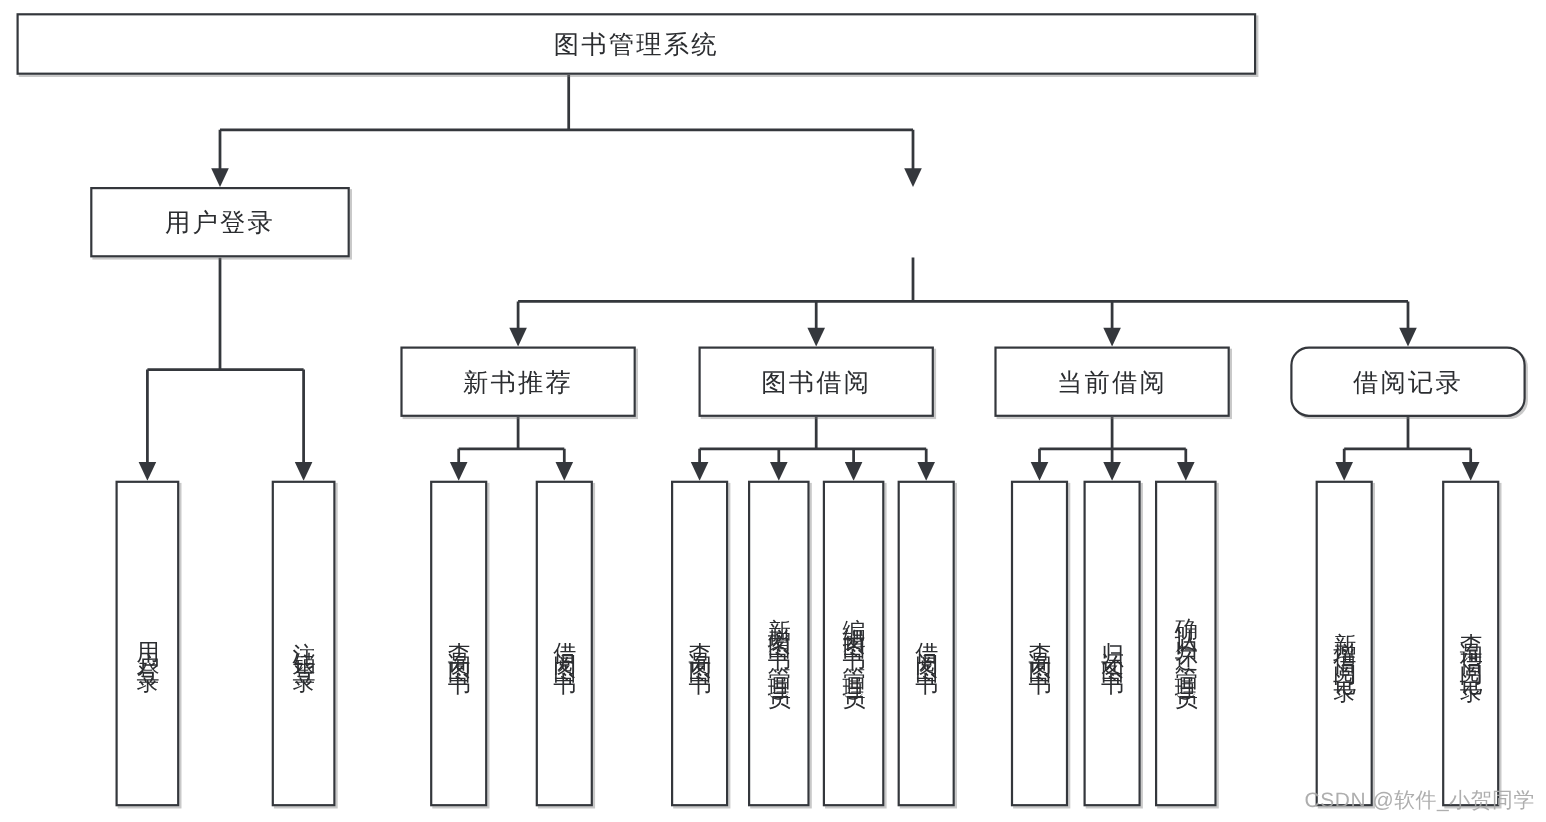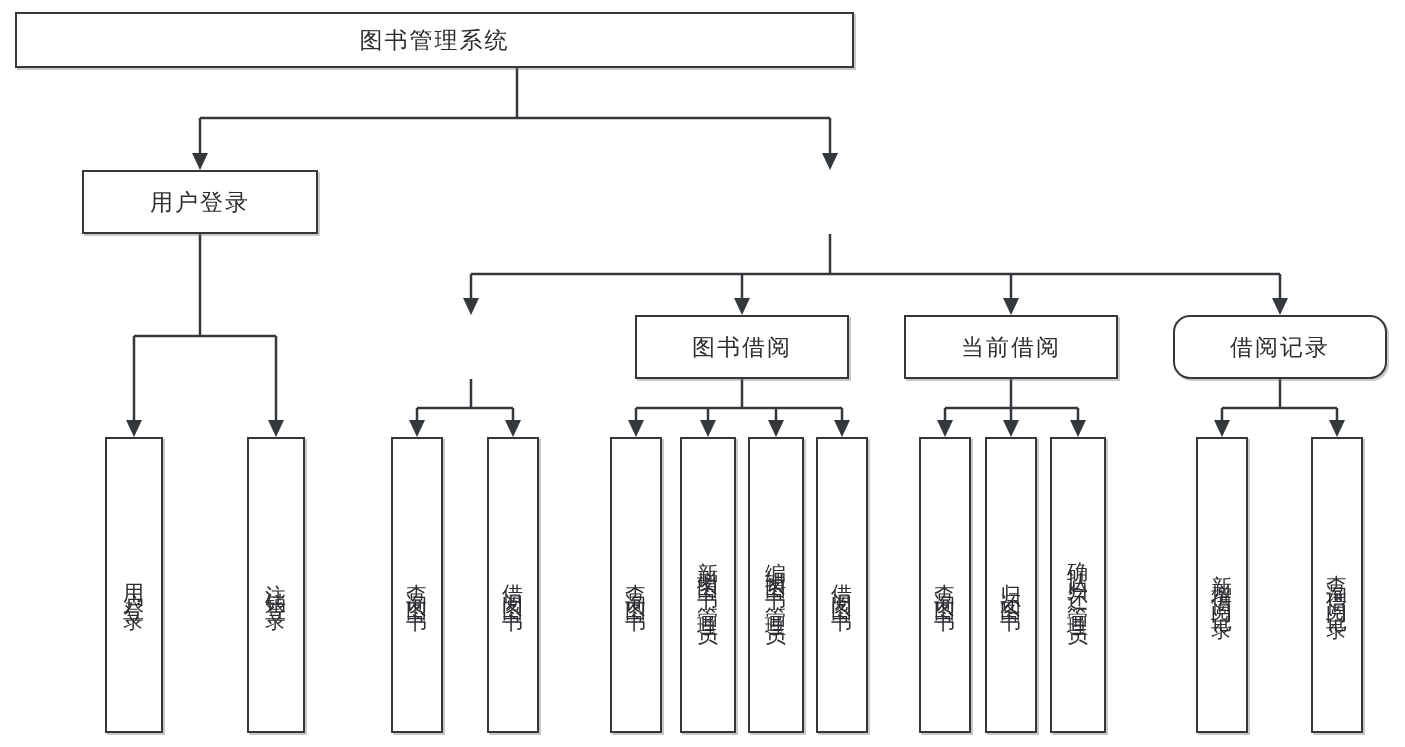--- a/index.html
+++ b/index.html
@@ -91,28 +91,31 @@
       <polygon points="768,420 784,420 776,437"></polygon>
       <polygon points="834,420 850,420 842,437"></polygon>
       <polygon points="937,420 953,420 945,437"></polygon>
       <polygon points="1003,420 1019,420 1011,437"></polygon>
       <polygon points="1070,420 1086,420 1078,437"></polygon>
       <polygon points="1214,420 1230,420 1222,437"></polygon>
       <polygon points="1329,420 1345,420 1337,437"></polygon>
     </g>
   </svg>
 
-  <div class="node h" style="left:15px; top:12px; width:839px; height:56px;">
+  <div class="node h" style="left:15px; top:12px; width:1127px; height:56px;">
     <span>图书管理系统</span>
   </div>
 
   <div class="node h" style="left:82px; top:170px; width:236px; height:64px;">
     <span>用户登录</span>
   </div>
 
+  <div class="node h" style="left:364px; top:315px; width:214px; height:64px;">
+    <span>新书推荐</span>
+  </div>
   <div class="node h" style="left:904px; top:315px; width:214px; height:64px;">
     <span>当前借阅</span>
   </div>
   <div class="node h" style="left:635px; top:315px; width:214px; height:64px;">
     <span>图书借阅</span>
   </div>
   <div class="node h" style="left:1173px; top:315px; width:214px; height:64px;border-radius:17px;">
     <span>借阅记录</span>
   </div>
 
@@ -153,14 +156,15 @@
     <span>确认归还（管理员）</span>
   </div>
 
   <div class="node v" style="left:1196px; top:437px; width:52px; height:296px;">
     <span>新增借阅记录</span>
   </div>
   <div class="node v" style="left:1311px; top:437px; width:52px; height:296px;">
     <span>查询借阅记录</span>
   </div>
 
+  <div class="watermark">CSDN @软件_小贺同学</div>
 
 </div>
 
 </body></html>

